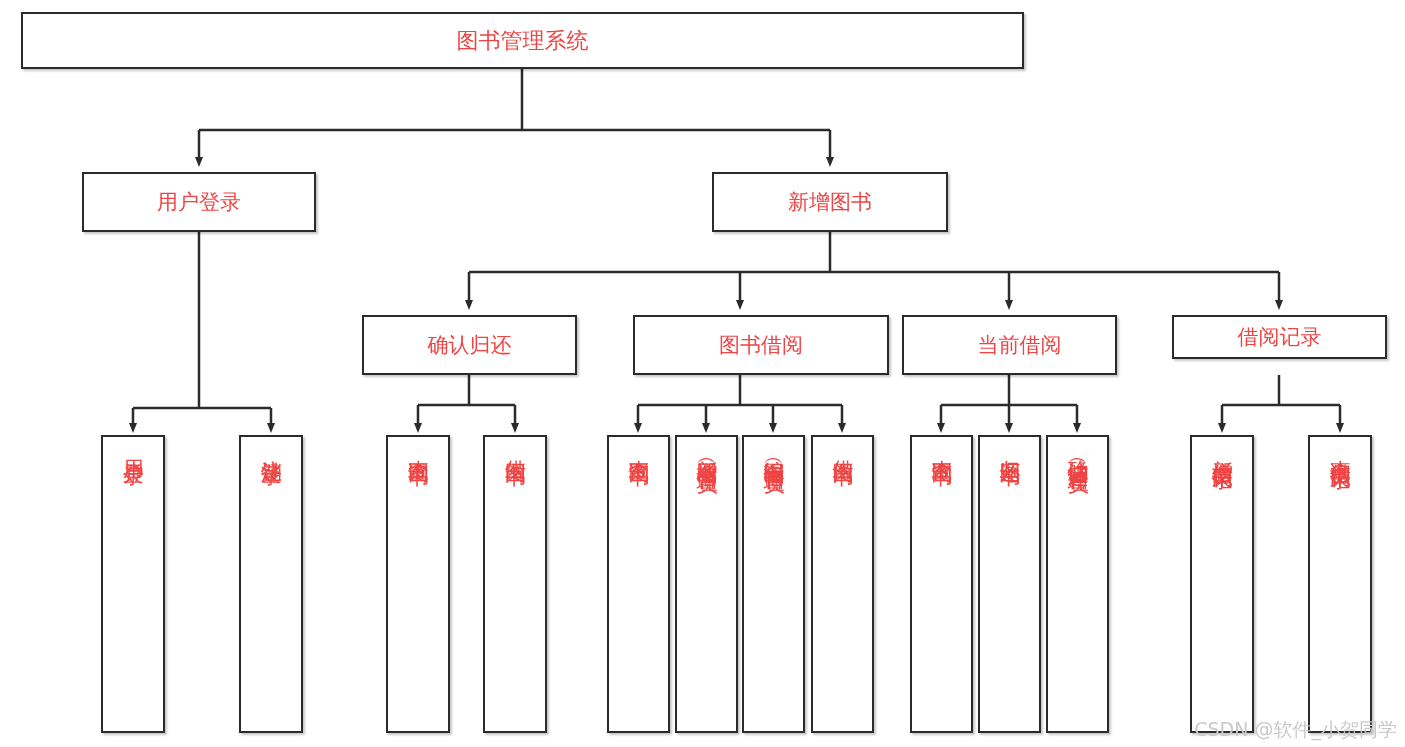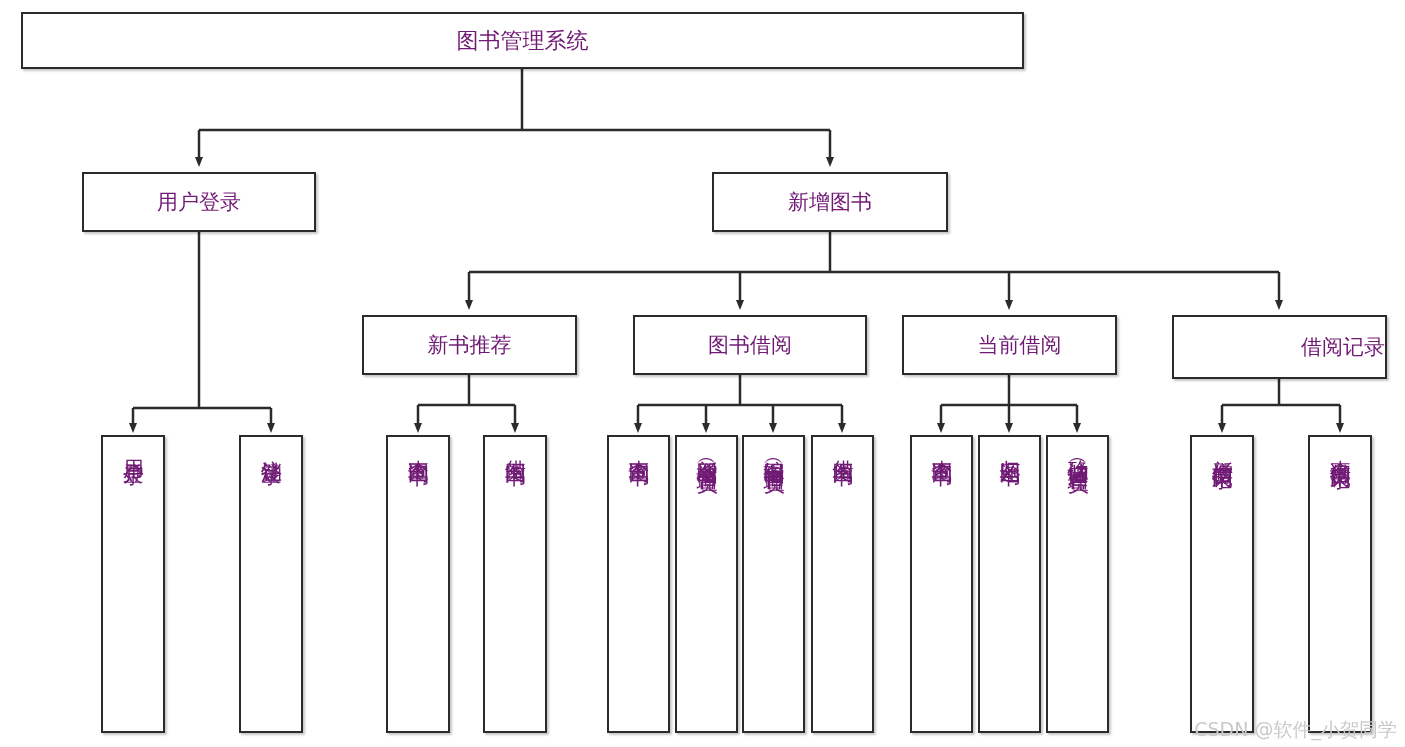--- a/index.html
+++ b/index.html
@@ -26,21 +26,21 @@
   }
   .node {
     position: absolute;
     box-sizing: border-box;
     background: #ffffff;
     border: 2.5px solid #2b2b2b;
     box-shadow: 2px 2px 2px rgba(0,0,0,0.22);
     display: flex;
     align-items: center;
     justify-content: center;
-    color: #701a75;
+    color: #ef4444;
     z-index: 2;
   }
   .node .label {
     display: block;
     text-align: center;
     line-height: 1.18;
     white-space: nowrap;
   }
   .node.horiz .label {
     font-size: 21px;
@@ -133,29 +133,29 @@
   </div>
 
   <div class="node horiz" style="left:82px; top:172px; width:234px; height:60px;">
     <span class="label">用户登录</span>
   </div>
   <div class="node horiz" style="left:712px; top:172px; width:236px; height:60px;">
     <span class="label">新增图书</span>
   </div>
 
   <div class="node horiz" style="left:362px; top:315px; width:215px; height:60px;">
-    <span class="label">新书推荐</span>
-  </div>
-  <div class="node horiz" style="left:633px; top:315px; width:234px; height:60px;">
+    <span class="label">确认归还</span>
+  </div>
+  <div class="node horiz" style="left:633px; top:315px; width:256px; height:60px;">
     <span class="label">图书借阅</span>
   </div>
   <div class="node horiz" style="left:902px; top:315px; width:215px; height:60px;padding-left:20px;">
     <span class="label">当前借阅</span>
   </div>
-  <div class="node horiz" style="left:1172px; top:315px; width:215px; height:64px;justify-content:flex-end;">
+  <div class="node horiz" style="left:1172px; top:315px; width:215px; height:44px;">
     <span class="label">借阅记录</span>
   </div>
 
   <div class="node vert" style="left:101px; top:435px; width:64px; height:298px;">
     <span class="label">用户登录</span>
   </div>
   <div class="node vert" style="left:239px; top:435px; width:64px; height:298px;">
     <span class="label">注销登录</span>
   </div>
 

